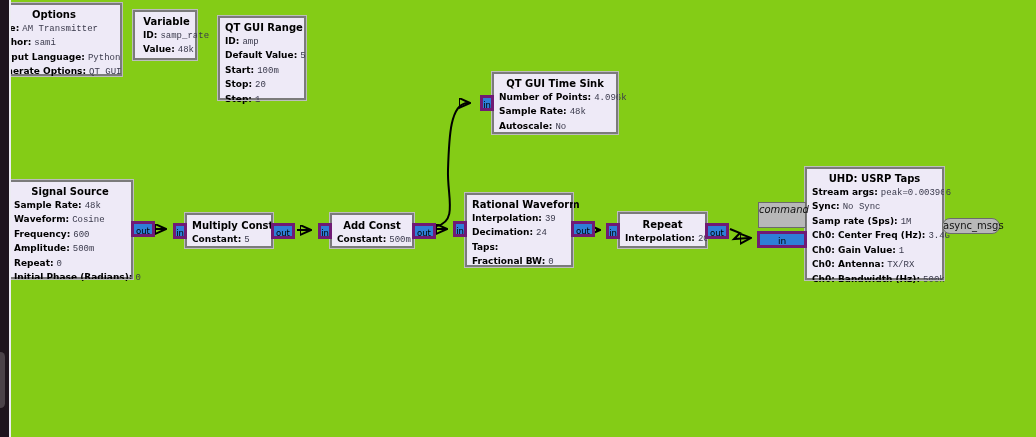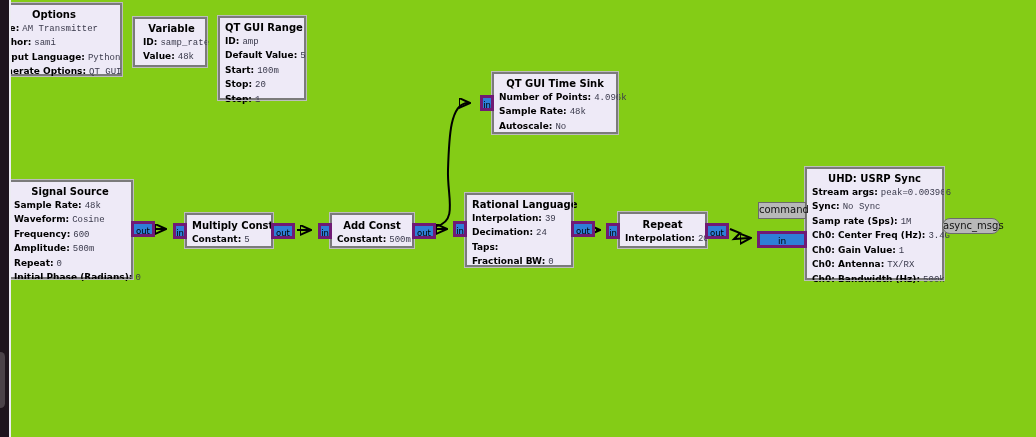--- a/index.html
+++ b/index.html
@@ -56,41 +56,41 @@
     border:1px solid #6b6b6b;
     box-sizing:border-box;
     color:#111;
     font-size:10px;
     line-height:14px;
     text-align:center;
     z-index:3;
   }
   
   #blk-options{left:-14px;top:3px;width:136px;height:73px;}
-  #blk-variable{left:133px;top:17px;width:74px;height:50px;padding-left:8px;}
+  #blk-variable{left:133px;top:10px;width:64px;height:50px;padding-left:8px;}
   #blk-range{left:218px;top:16px;width:88px;height:84px;}
   #blk-timesink{left:492px;top:72px;width:126px;height:62px;}
   #blk-sigsource{left:7px;top:180px;width:126px;height:99px;}
   #blk-multiply{left:185px;top:213px;width:88px;height:35px;padding-top:4px;}
   #blk-add{left:330px;top:213px;width:84px;height:35px;padding-top:4px;}
   #blk-rational{left:465px;top:193px;width:108px;height:74px;}
   #blk-repeat{left:618px;top:212px;width:89px;height:36px;padding-top:4px;}
   #blk-usrp{left:805px;top:167px;width:139px;height:113px;}
   
   #port-timesink-in{left:-14px;top:21px;width:14px;height:16px;}
   #port-sig-out{right:-24px;top:39px;width:24px;height:16px;}
   #port-mult-in{left:-14px;top:8px;width:14px;height:16px;}
   #port-mult-out{right:-24px;top:8px;width:24px;height:16px;}
   #port-add-in{left:-14px;top:8px;width:14px;height:16px;}
   #port-add-out{right:-24px;top:8px;width:24px;height:16px;}
   #port-rat-in{left:-14px;top:26px;width:14px;height:16px;}
   #port-rat-out{right:-24px;top:26px;width:24px;height:16px;}
   #port-rep-in{left:-14px;top:9px;width:14px;height:16px;}
   #port-rep-out{right:-24px;top:9px;width:24px;height:16px;}
-  #port-usrp-cmd{left:-49px;top:33px;width:48px;height:17px;}
+  #port-usrp-cmd{left:-49px;top:33px;width:48px;height:26px;font-style:italic;}
   #port-usrp-in{left:-50px;top:62px;width:50px;height:17px;font-size:9px;line-height:15px;}
   #port-usrp-async{right:-58px;top:49px;width:58px;height:16px;border-radius:8px;}
   
   #sidebar-strip{
     position:absolute;left:0;top:0;width:9px;height:437px;
     background:#1e141d;z-index:10;
     border-right:2px solid #ececf2;
   }
   #sidebar-blob{
     position:absolute;left:-4px;top:352px;width:9px;height:56px;
@@ -168,39 +168,39 @@
   <div class="block" id="blk-add">
     <div class="port" id="port-add-in">in</div>
     <div class="port" id="port-add-out">out</div>
     <div class="block-title">Add Const</div>
     <div class="param" style="text-align:right"><b>Constant:</b><span>500m</span></div>
   </div>
 
   <div class="block" id="blk-rational">
     <div class="port" id="port-rat-in">in</div>
     <div class="port" id="port-rat-out">out</div>
-    <div class="block-title">Rational Language</div>
+    <div class="block-title">Rational Waveform</div>
     <div class="param"><b>Interpolation:</b><span>39</span></div>
     <div class="param"><b>Decimation:</b><span>24</span></div>
     <div class="param"><b>Taps:</b><span></span></div>
     <div class="param"><b>Fractional BW:</b><span>0</span></div>
   </div>
 
   <div class="block" id="blk-repeat">
     <div class="port" id="port-rep-in">in</div>
     <div class="port" id="port-rep-out">out</div>
     <div class="block-title">Repeat</div>
     <div class="param" style="text-align:center"><b>Interpolation:</b><span>20</span></div>
   </div>
 
   <div class="block" id="blk-usrp">
     <div class="msgport" id="port-usrp-cmd">command</div>
     <div class="port" id="port-usrp-in">in</div>
     <div class="msgport" id="port-usrp-async">async_msgs</div>
-    <div class="block-title">UHD: USRP Sync</div>
+    <div class="block-title">UHD: USRP Taps</div>
     <div class="param"><b>Stream args:</b><span>peak=0.003906</span></div>
     <div class="param"><b>Sync:</b><span>No Sync</span></div>
     <div class="param"><b>Samp rate (Sps):</b><span>1M</span></div>
     <div class="param"><b>Ch0: Center Freq (Hz):</b><span>3.4G</span></div>
     <div class="param"><b>Ch0: Gain Value:</b><span>1</span></div>
     <div class="param"><b>Ch0: Antenna:</b><span>TX/RX</span></div>
     <div class="param"><b>Ch0: Bandwidth (Hz):</b><span>500k</span></div>
   </div>
 
   <div id="sidebar-strip">

